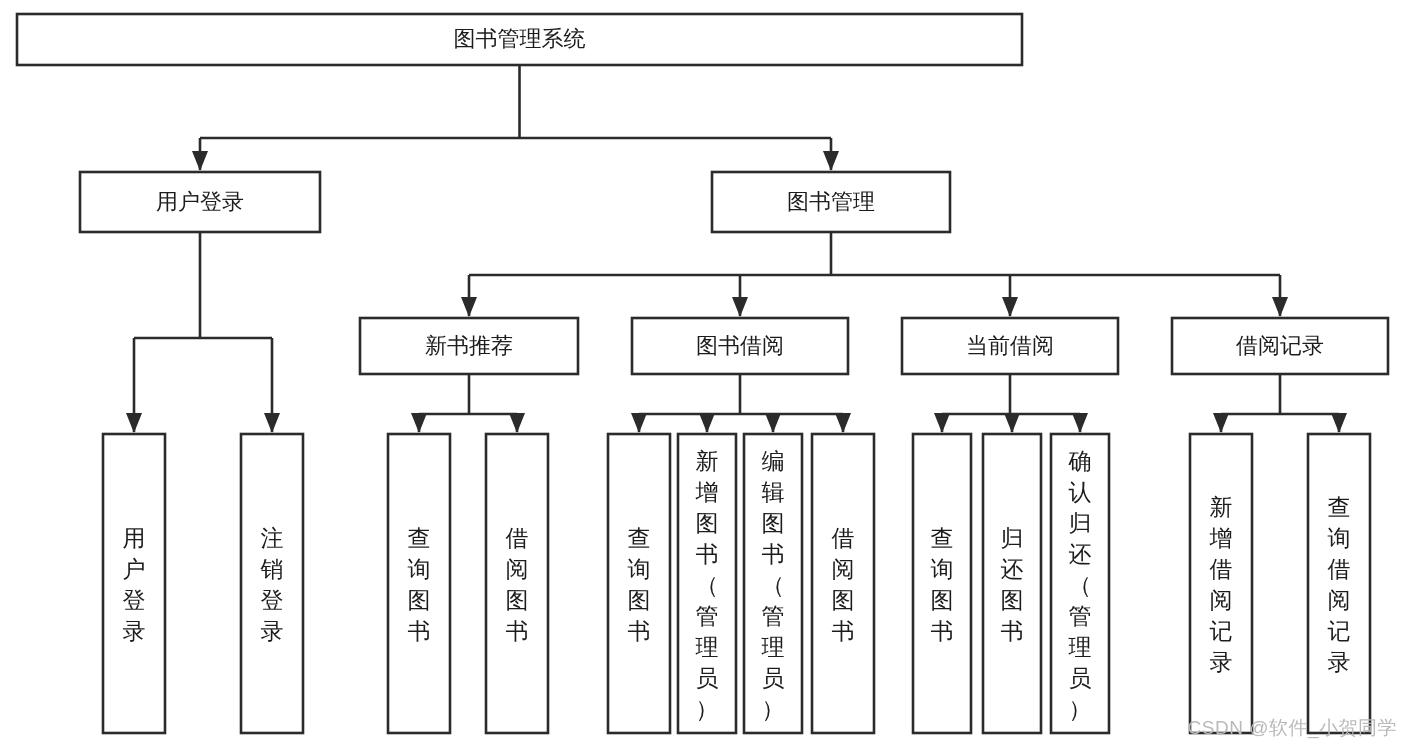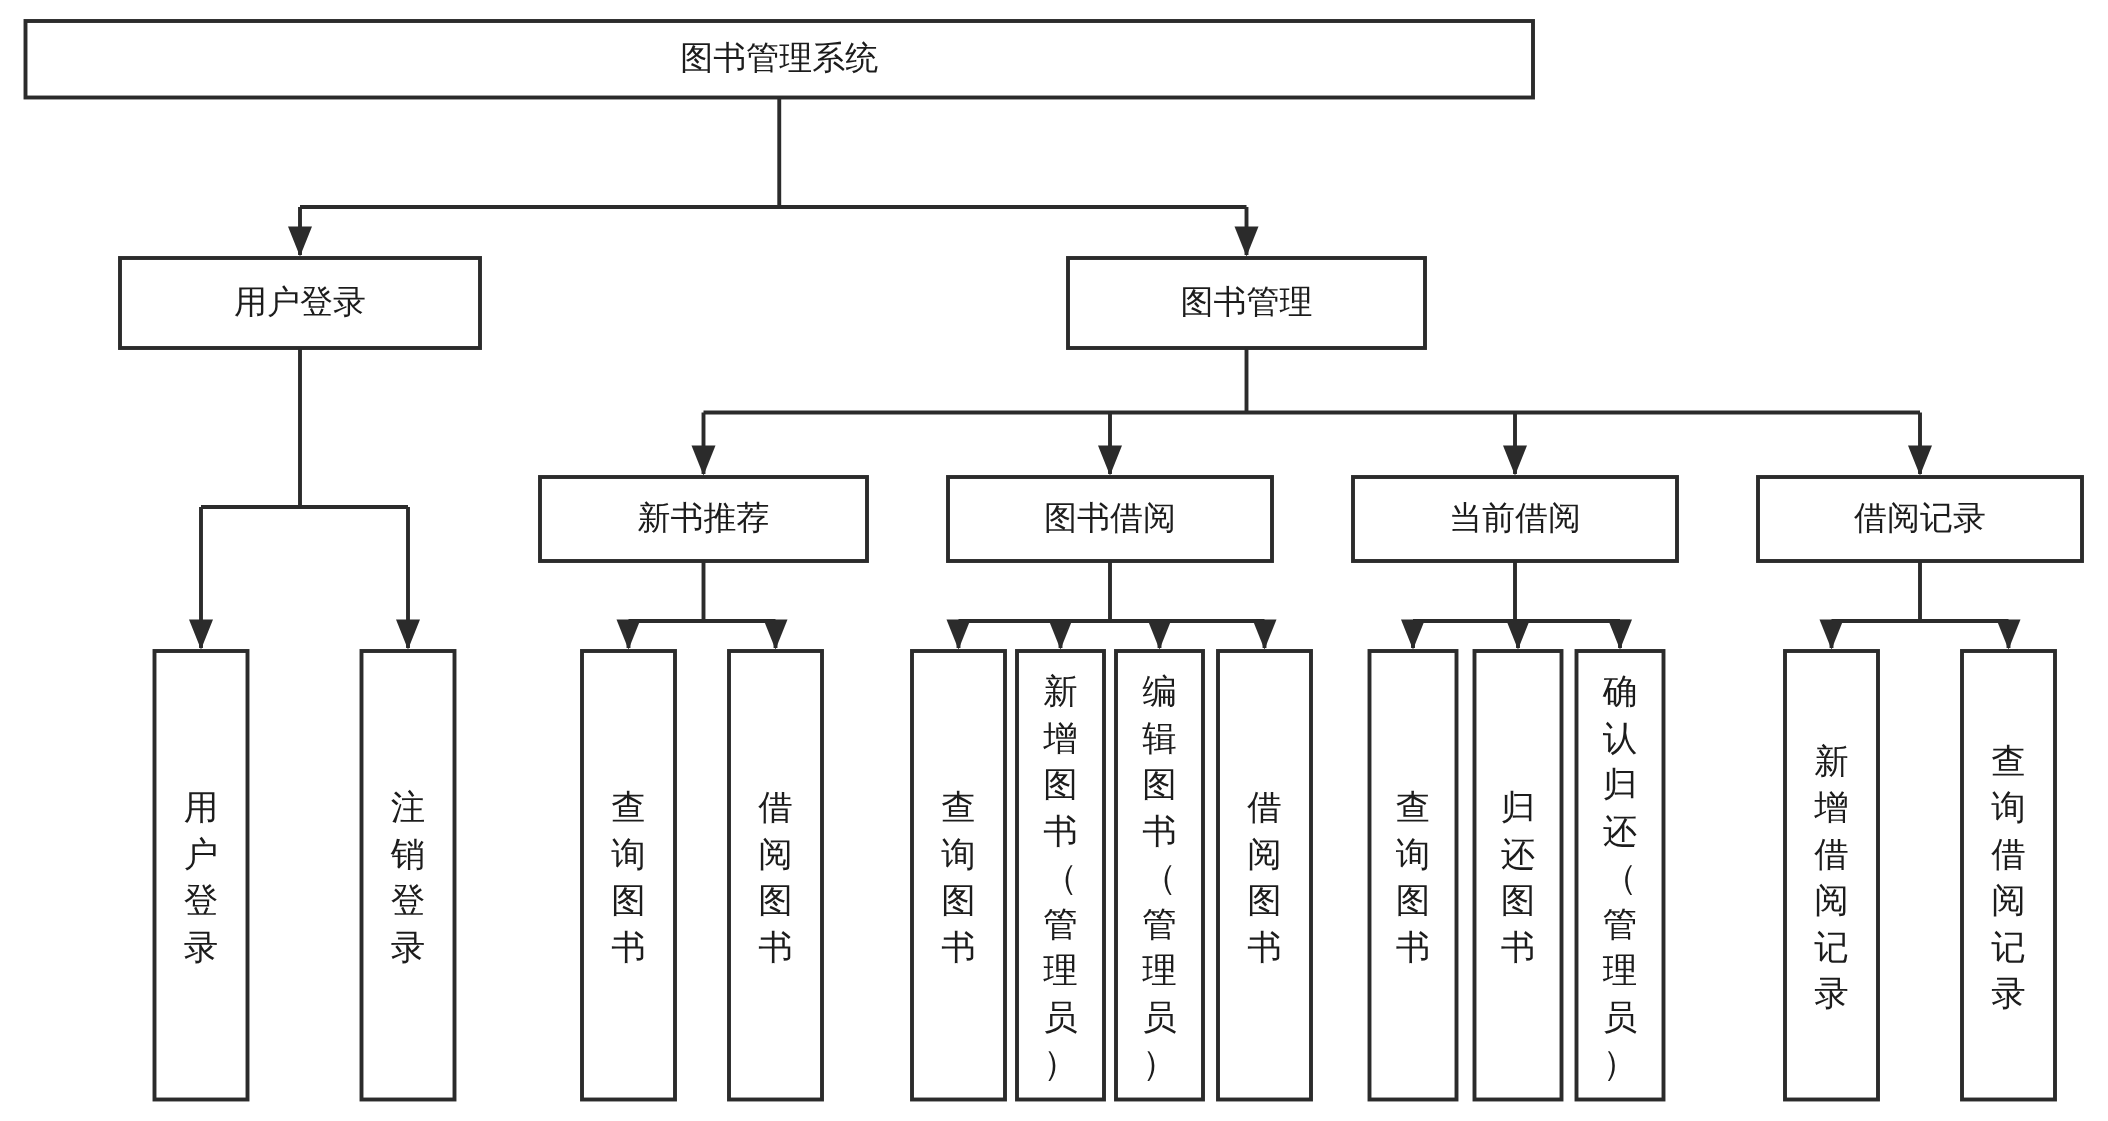--- a/index.html
+++ b/index.html
@@ -244,13 +244,14 @@
         <g>
           <text x="1339" y="515.3" class="leaf-label">查</text>
           <text x="1339" y="546.3" class="leaf-label">询</text>
           <text x="1339" y="577.3" class="leaf-label">借</text>
           <text x="1339" y="608.3" class="leaf-label">阅</text>
           <text x="1339" y="639.3" class="leaf-label">记</text>
           <text x="1339" y="670.3" class="leaf-label">录</text>
         </g>
       </g>
   </svg>
+  <div class="watermark">CSDN @软件_小贺同学</div>
 </div>
 
 </body></html>

